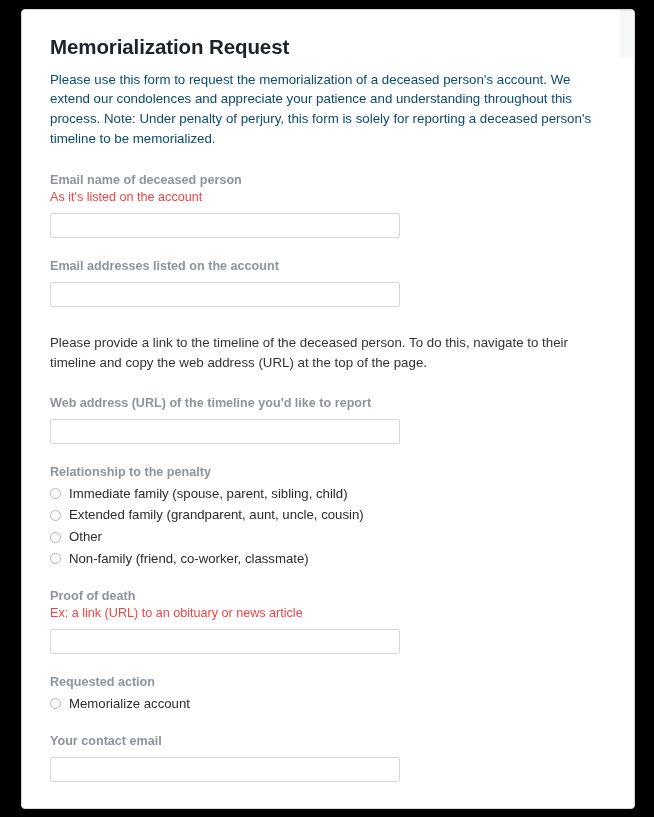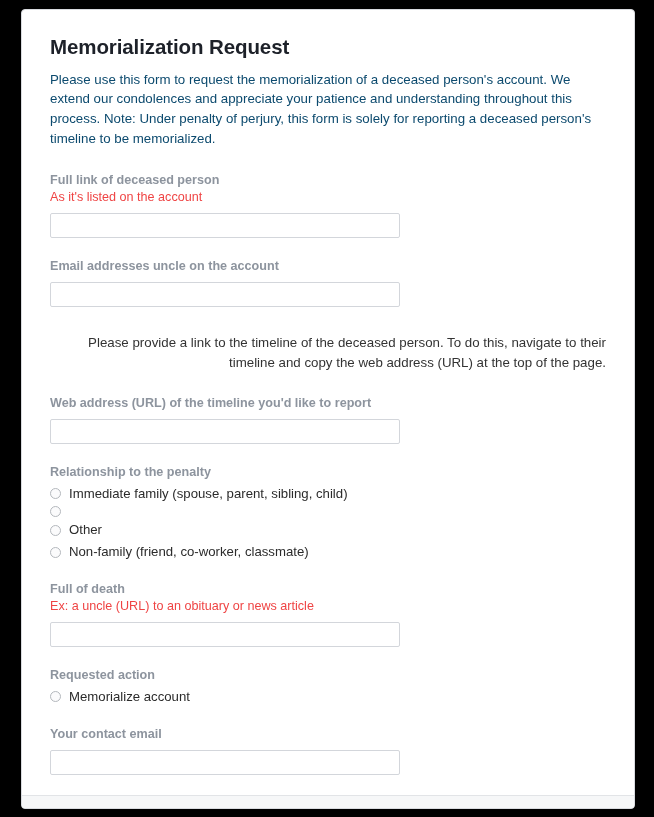--- a/index.html
+++ b/index.html
@@ -28,21 +28,21 @@
     position: absolute;
     left: 21px;
     top: 9px;
     width: 614px;
     height: 800px;
     background: #ffffff;
     border: 1px solid #d9dbdf;
     border-radius: 4px;
     box-sizing: border-box;
     display: flex;
-    flex-direction: column;
+    flex-direction: row;
     overflow: hidden;
   }
 
   .card-body {
     flex: 1 1 auto;
     padding: 26px 28px 0 28px;
     box-sizing: border-box;
   }
 
   .page-title {
@@ -97,21 +97,20 @@
     padding: 0 5px;
     outline: none;
   }
 
   .para-text {
     font-size: 13.3px;
     color: #333333;
     line-height: 1.48;
     margin: 0 0 22px 0;
     max-width: 560px;
-    text-align: right;
   }
 
   .radio-group {
     margin-top: 3px;
   }
 
   .radio-row {
     display: flex;
     align-items: center;
     margin-top: 4px;
@@ -155,27 +154,27 @@
 
   <div class="card">
 
     <div class="card-body">
 
       <h1 class="page-title">Memorialization Request</h1>
 
       <p class="intro-text">Please use this form to request the memorialization of a deceased person's account. We extend our condolences and appreciate your patience and understanding throughout this process. Note: Under penalty of perjury, this form is solely for reporting a deceased person's timeline to be memorialized.</p>
 
       <div class="field-block">
-        <div class="field-label">Full link of deceased person</div>
+        <div class="field-label">Email name of deceased person</div>
         <div class="field-sublabel">As it's listed on the account</div>
         <input class="text-input" type="text" placeholder="" style="">
       </div>
 
       <div class="field-block">
-        <div class="field-label">Email addresses uncle on the account</div>
+        <div class="field-label">Email addresses listed on the account</div>
         <input class="text-input" type="text" placeholder="" style="">
       </div>
 
       <div class="spacer-sm"></div>
 
       <p class="para-text">Please provide a link to the timeline of the deceased person. To do this, navigate to their timeline and copy the web address (URL) at the top of the page.</p>
 
       <div class="field-block">
         <div class="field-label">Web address (URL) of the timeline you'd like to report</div>
         <input class="text-input" type="text" placeholder="" style="">
@@ -183,35 +182,36 @@
 
       <div class="field-block">
         <div class="field-label">Relationship to the penalty</div>
         <div class="radio-group">
           <label class="radio-row">
             <span class="radio-dot"></span>
             <span class="radio-label">Immediate family (spouse, parent, sibling, child)</span>
           </label>
           <label class="radio-row">
             <span class="radio-dot"></span>
+            <span class="radio-label">Extended family (grandparent, aunt, uncle, cousin)</span>
           </label>
           <label class="radio-row">
             <span class="radio-dot"></span>
             <span class="radio-label">Other</span>
           </label>
           <label class="radio-row">
             <span class="radio-dot"></span>
             <span class="radio-label">Non-family (friend, co-worker, classmate)</span>
           </label>
         </div>
       </div>
 
       <div class="field-block">
-        <div class="field-label">Full of death</div>
-        <div class="field-sublabel">Ex: a uncle (URL) to an obituary or news article</div>
+        <div class="field-label">Proof of death</div>
+        <div class="field-sublabel">Ex: a link (URL) to an obituary or news article</div>
         <input class="text-input" type="text" placeholder="" style="">
       </div>
 
       <div class="field-block">
         <div class="field-label">Requested action</div>
         <div class="radio-group">
           <label class="radio-row">
             <span class="radio-dot"></span>
             <span class="radio-label">Memorialize account</span>
           </label>

